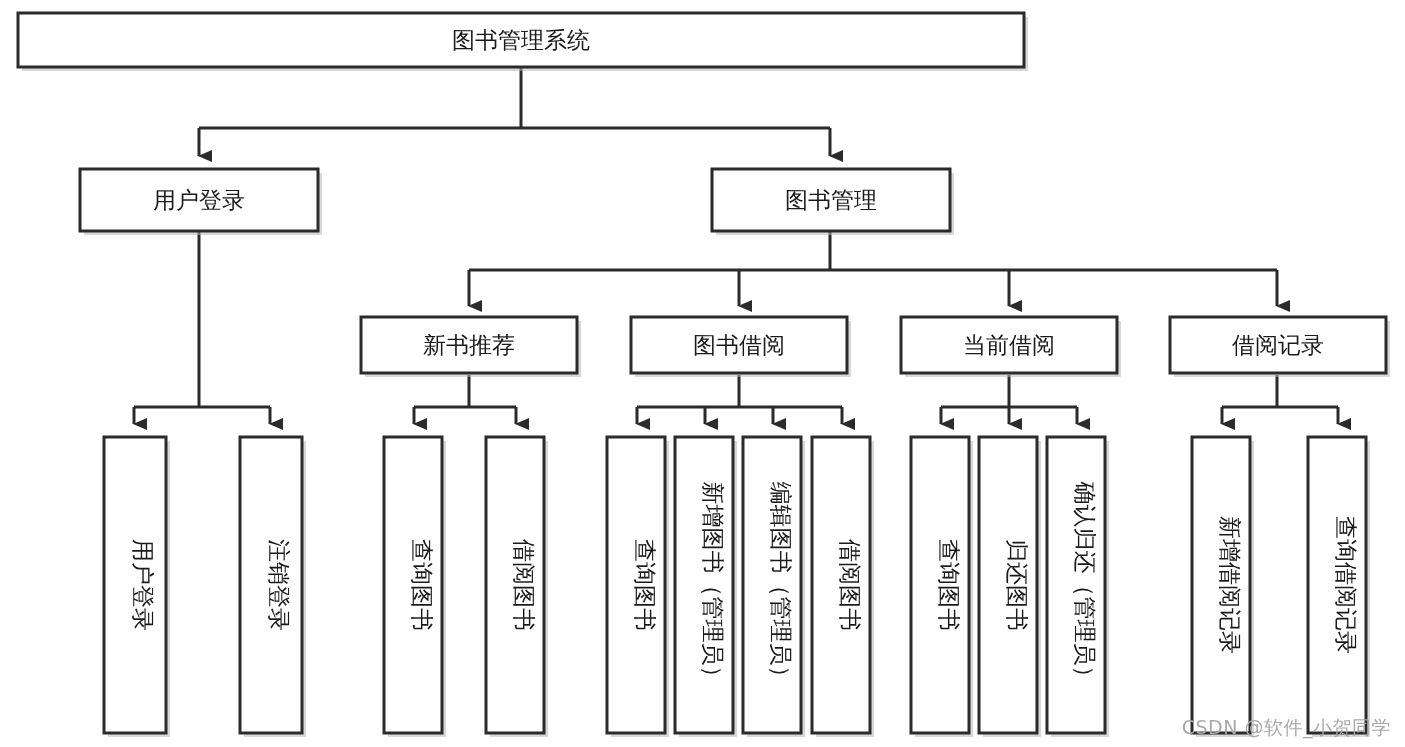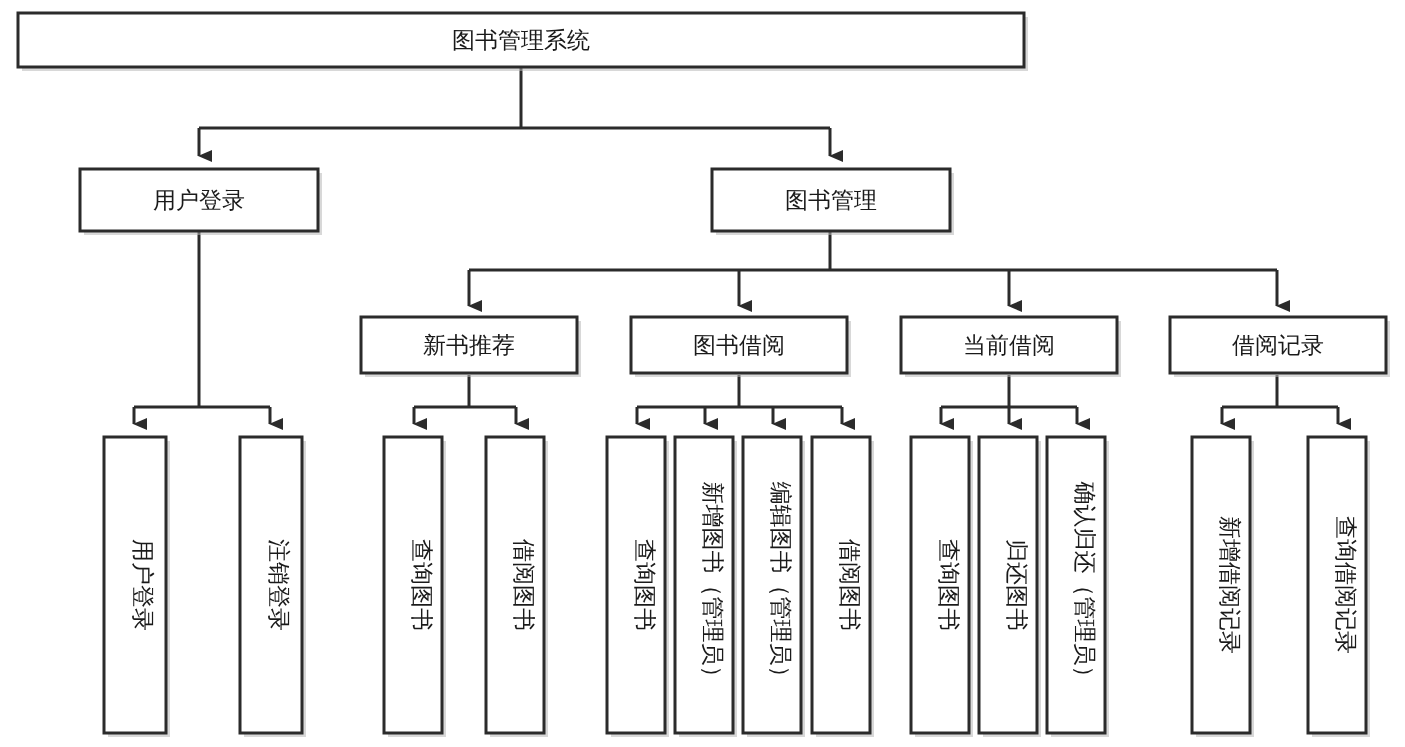--- a/index.html
+++ b/index.html
@@ -238,13 +238,14 @@
     </g>
 
     <g>
       <rect class="node-rect-shadow" x="1312" y="441" width="58" height="296"></rect>
       <rect class="node-rect" x="1308" y="437" width="58" height="296"></rect>
       <text class="node-label-vertical" x="1338" y="585" transform="rotate(90 1338 585)">查询借阅记录</text>
     </g>
 
   </svg>
 
+  <div class="watermark">CSDN @软件_小贺同学</div>
 </div>
 
 </body></html>

